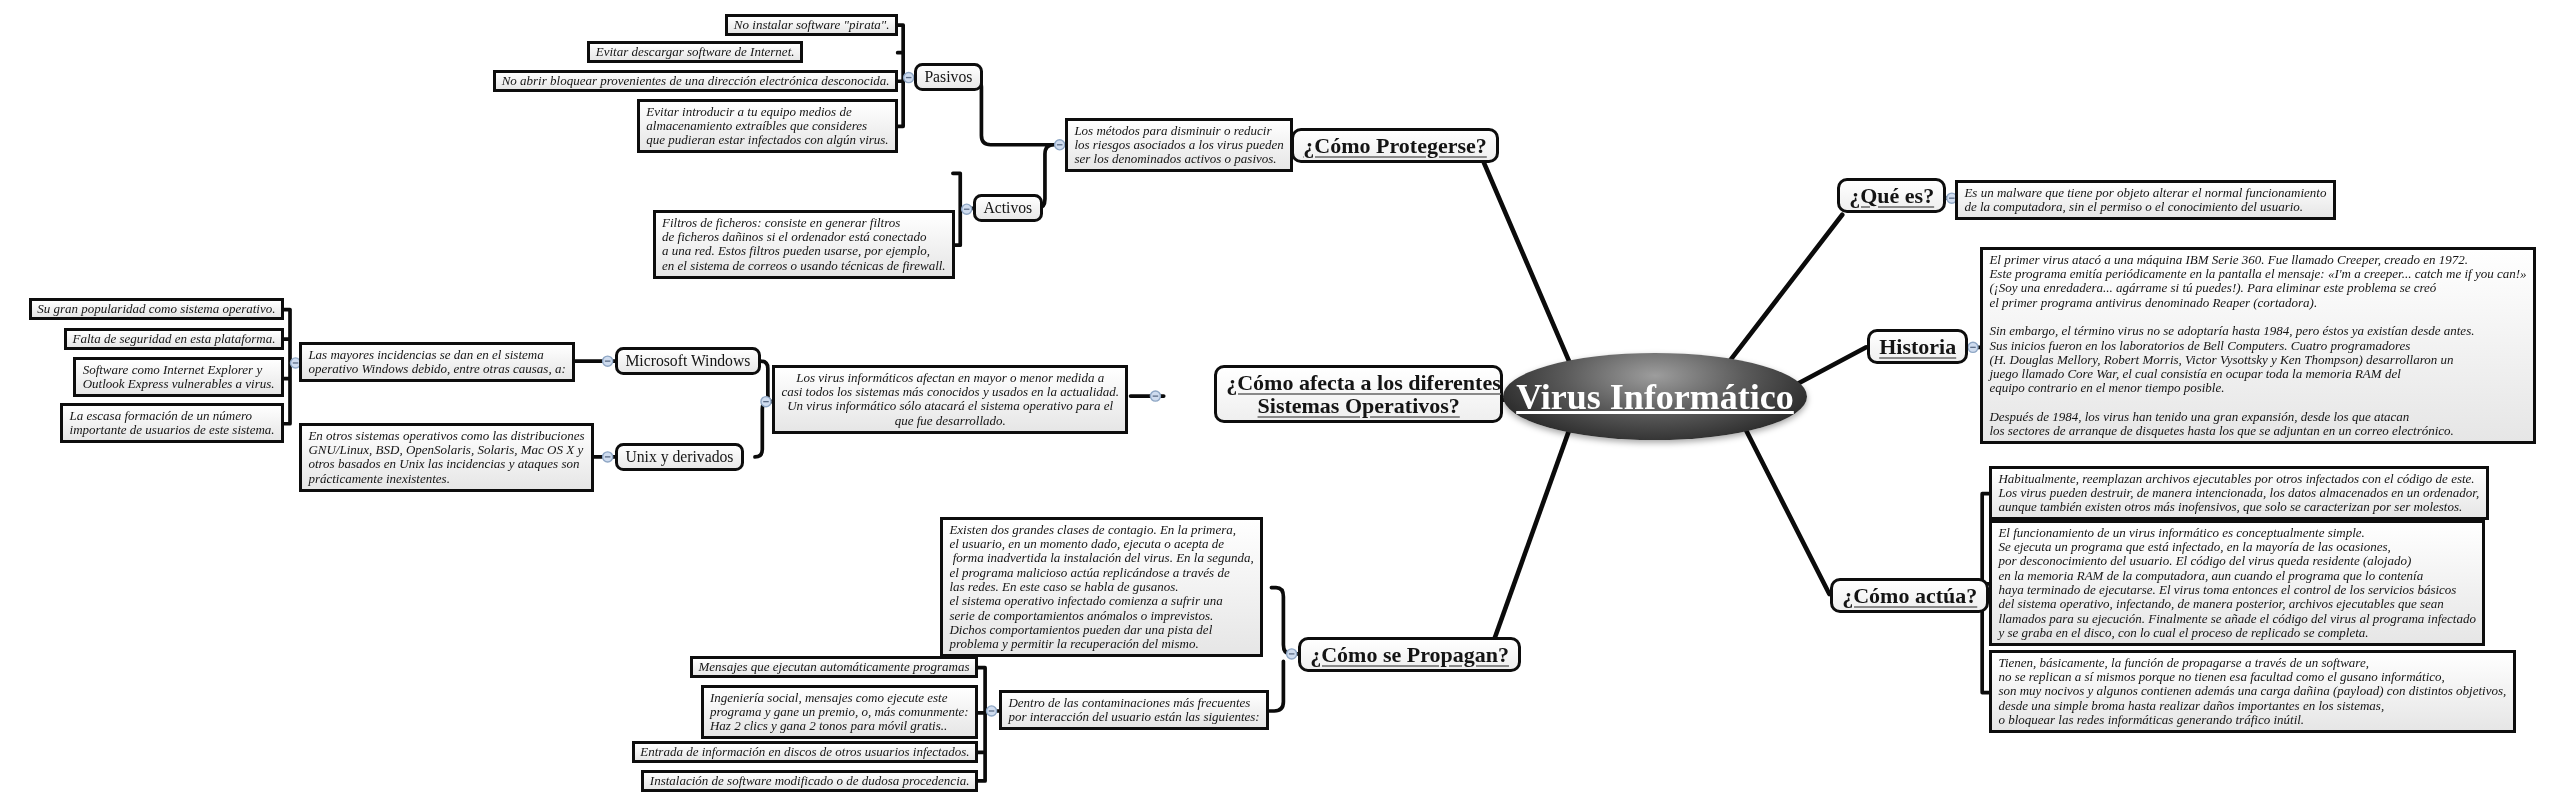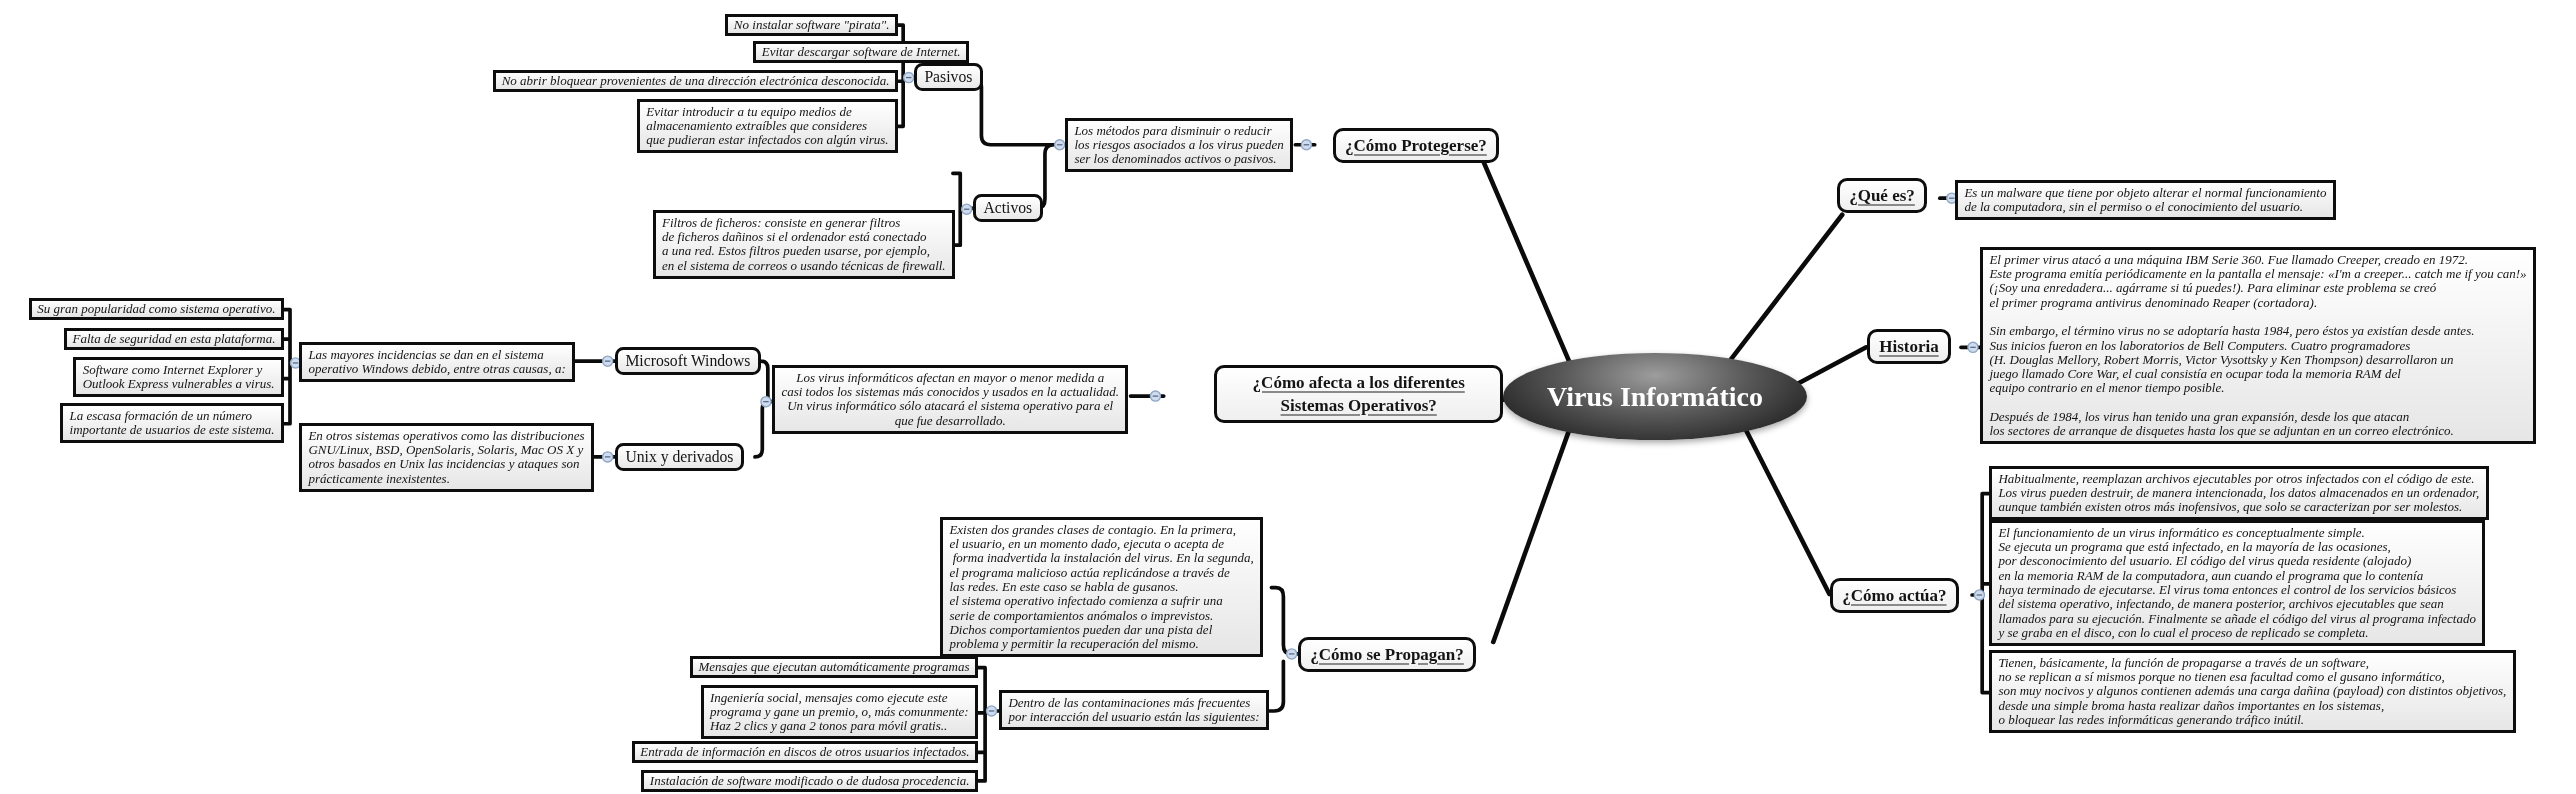--- a/index.html
+++ b/index.html
@@ -10,26 +10,26 @@
   .bracket{stroke:#0b0b0b;stroke-width:4;stroke-linecap:round;stroke-linejoin:round;fill:none;}
   .leaf{position:absolute;border:3.7px solid #0d0d0d;
         background:linear-gradient(180deg,#ffffff 0%,#f1f1f1 55%,#e6e6e6 100%);
         font-style:italic;font-size:13px;line-height:14.3px;padding:2.8px 6.4px;white-space:pre;}
   .leaf.one{line-height:15.7px;padding:0 5.5px;}
   .subnode{position:absolute;border:3.7px solid #0d0d0d;border-radius:8.3px;
         background:linear-gradient(180deg,#ffffff,#e8e8e8);
         font-size:15.7px;padding:1.8px 7.4px;white-space:nowrap;}
   .mainnode{position:absolute;border:3.7px solid #0d0d0d;border-radius:10px;
         background:linear-gradient(180deg,#ffffff,#efefef);
-        font-weight:bold;font-size:17px;line-height:23px;padding:2.8px 9.2px;white-space:pre;text-align:center;
+        font-weight:bold;font-size:22px;line-height:23px;padding:2.8px 9.2px;white-space:pre;text-align:center;
         text-decoration:underline;text-decoration-color:#8a8a8a;text-decoration-thickness:2.3px;text-underline-offset:2.8px;}
   .rootnode{position:absolute;left:1503px;top:353px;width:304px;height:87px;border-radius:50%;
         background:radial-gradient(ellipse at 50% 26%,#9d9d9d 0%,#5a5a5a 42%,#161616 95%);
-        color:#ffffff;font-weight:bold;font-size:28px;display:flex;align-items:center;justify-content:center;
-        box-shadow:0 2.8px 6.4px rgba(0,0,0,0.35);white-space:nowrap;}
+        color:#ffffff;font-weight:bold;font-size:36px;display:flex;align-items:center;justify-content:center;
+        box-shadow:0 2.8px 6.4px rgba(0,0,0,0.35);white-space:nowrap;text-decoration:underline;}
 </style>
 </head>
 <body>
 
 <div class="stage">
 
   <svg class="links" viewBox="0 0 2798 863" width="2576" height="795">
     <defs>
       <g id="fold">
         <circle r="5.5" fill="#cfdcef" stroke="#8ea6c4" stroke-width="1.5"></circle>
@@ -84,21 +84,21 @@
   <div class="mainnode" style="left:1298px;top:637px;">¿Cómo se Propagan?</div>
   <div class="mainnode" style="left:1214px;top:365px;width:265px;">¿Cómo afecta a los diferentes
 Sistemas Operativos?</div>
 
   <div class="leaf" style="left:1065px;top:118px;">Los métodos para disminuir o reducir
 los riesgos asociados a los virus pueden
 ser los denominados activos o pasivos.</div>
   <div class="subnode" style="left:914px;top:63px;">Pasivos</div>
   <div class="subnode" style="left:973px;top:194px;">Activos</div>
   <div class="leaf one" style="right:1678px;top:14px;">No instalar software "pirata".</div>
-  <div class="leaf one" style="right:1607px;top:41px;margin-left:43px;">Evitar descargar software de Internet.</div>
+  <div class="leaf one" style="right:1773px;top:41px;margin-left:43px;">Evitar descargar software de Internet.</div>
   <div class="leaf one" style="right:1678px;top:70px;">No abrir bloquear provenientes de una dirección electrónica desconocida.</div>
   <div class="leaf" style="right:1678px;top:99px;">Evitar introducir a tu equipo medios de
 almacenamiento extraíbles que consideres
 que pudieran estar infectados con algún virus.</div>
   <div class="leaf" style="right:1621px;top:210px;">Filtros de ficheros: consiste en generar filtros
 de ficheros dañinos si el ordenador está conectado
 a una red. Estos filtros pueden usarse, por ejemplo,
 en el sistema de correos o usando técnicas de firewall.</div>
 
   <div class="leaf" style="left:1955px;top:180px;">Es un malware que tiene por objeto alterar el normal funcionamiento

